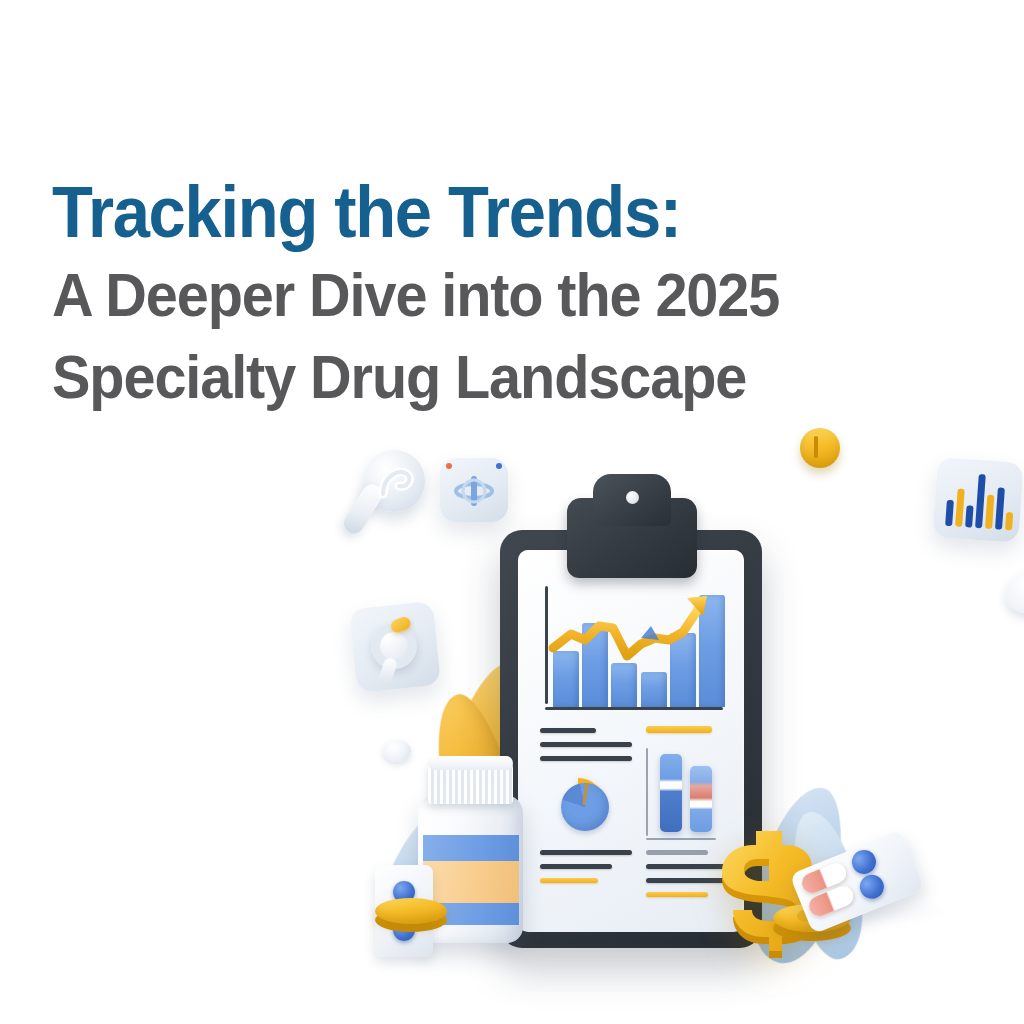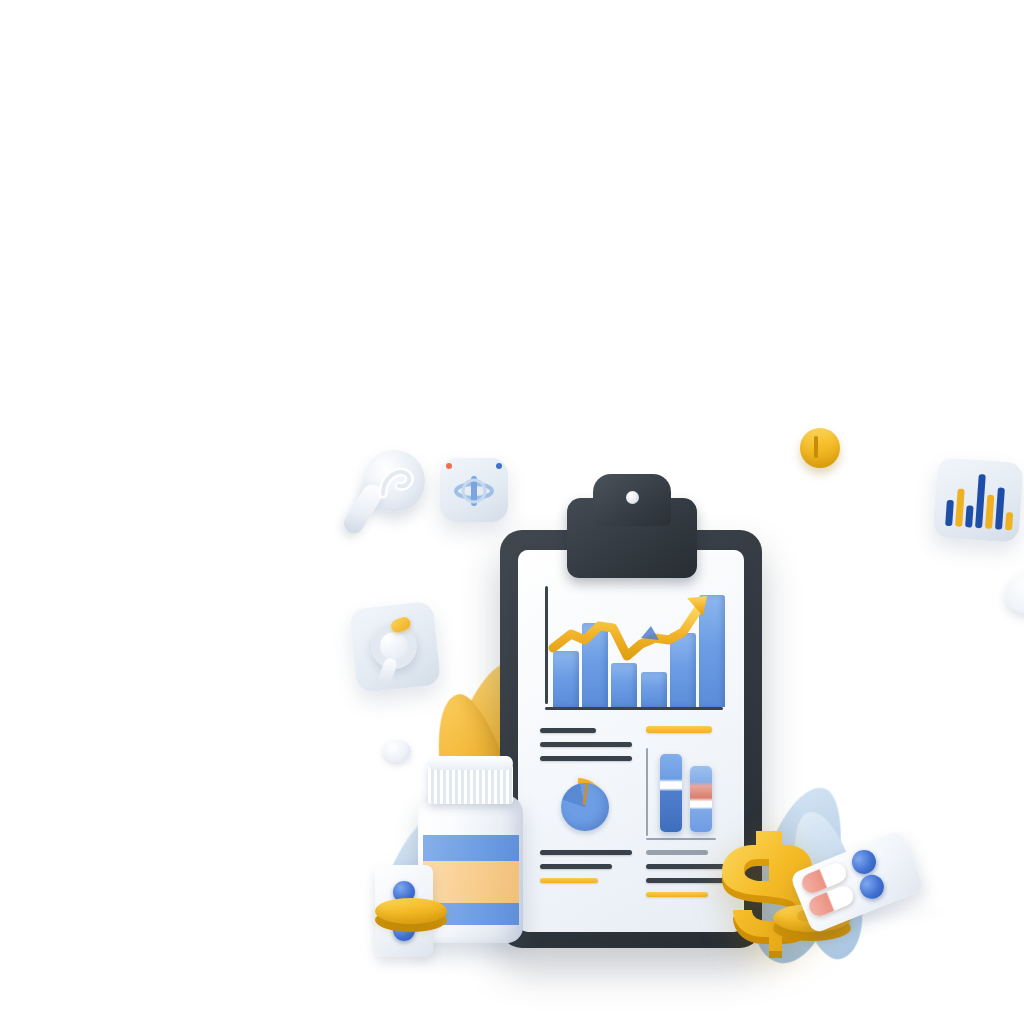--- a/index.html
+++ b/index.html
@@ -333,20 +333,25 @@
     background: linear-gradient(160deg,#fbd25d 0%,#f0b01f 100%);
     transform: rotate(-16deg);
     box-shadow: 0 2px 4px rgba(170,120,10,.3);
   }
 </style>
 </head>
 <body>
 
 <div id="page">
 
+  <div class="headline">
+    <div class="title-line title-primary">Tracking the Trends:</div>
+    <div class="subtitle-line">A Deeper Dive into the 2025</div>
+    <div class="subtitle-line">Specialty Drug Landscape</div>
+  </div>
 
   <div class="illus">
 
     <div class="el floor-shadow"></div>
 
     <div class="el leaf leaf-y2"></div>
     <div class="el leaf leaf-y1"></div>
     <div class="el leaf leaf-b1"></div>
     <div class="el leaf leaf-b2"></div>
     <div class="el leaf leaf-b3"></div>

